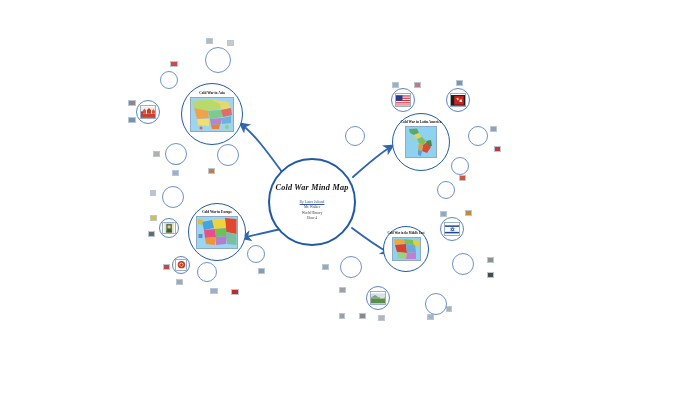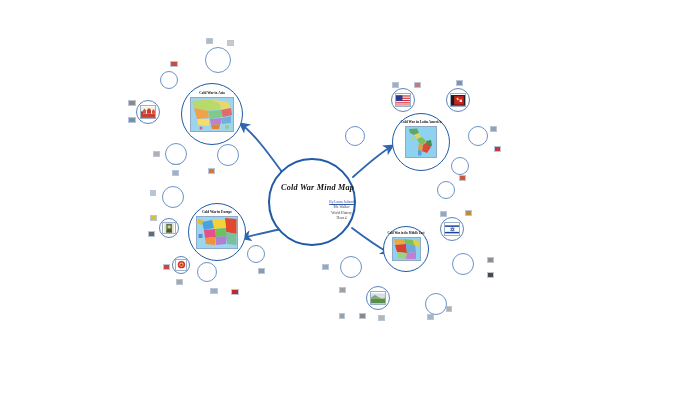--- a/index.html
+++ b/index.html
@@ -5,21 +5,21 @@
   html,body{margin:0;padding:0;background:#ffffff;}
   body{width:700px;height:394px;overflow:hidden;
        font-family:"Liberation Sans",sans-serif;
        -webkit-font-smoothing:antialiased;}
   #stage{position:relative;width:700px;height:394px;background:#fff;overflow:hidden;}
   #arrows{position:absolute;left:0;top:0;width:700px;height:394px;}
 
   
   .center-node{position:absolute;border-radius:50%;
     border:2.2px solid #1f5aa6;background:#fff;
-    display:flex;flex-direction:column;align-items:flex-end;justify-content:center;
+    display:flex;flex-direction:column;align-items:center;justify-content:center;
     box-sizing:border-box;z-index:6;}
   .center-title{font-family:"Liberation Serif",serif;font-style:italic;font-weight:bold;
     font-size:8.2px;color:#111;letter-spacing:.2px;white-space:nowrap;}
   .center-sub{margin-top:8px;text-align:center;line-height:1.45;}
   .center-sub div{font-size:3.6px;color:#3a3a3a;font-family:"Liberation Serif",serif;
     white-space:nowrap;}
   .center-sub .lnk{color:#2f54a6;text-decoration:underline;}
 
   
   .branch{position:absolute;border-radius:50%;border:1.9px solid #1f5aa6;background:#fff;

